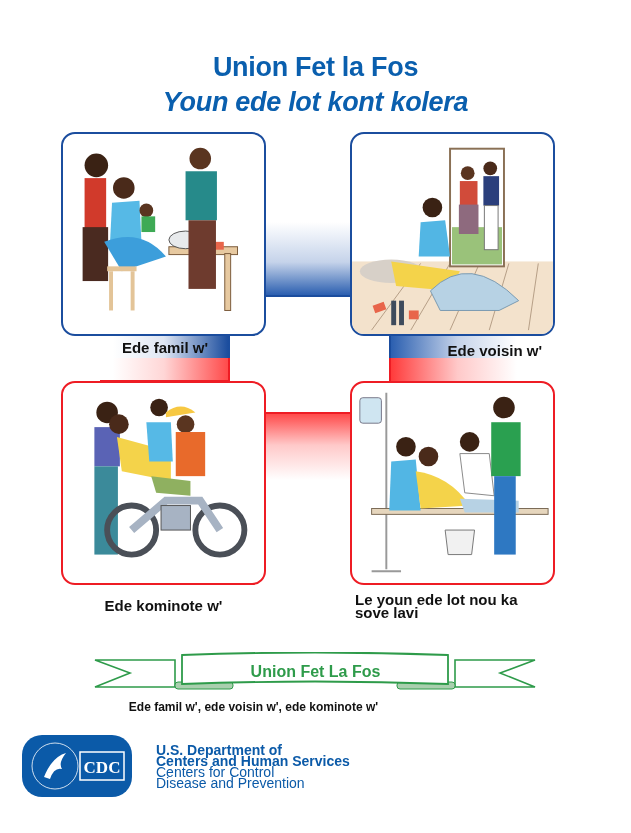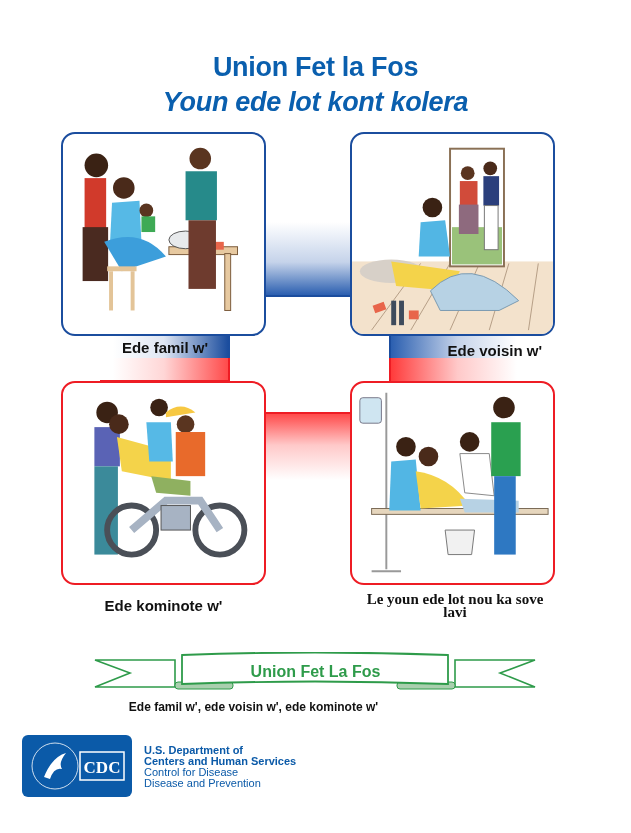--- a/index.html
+++ b/index.html
@@ -18,22 +18,22 @@
 
   .caption { position: absolute; font-weight: bold; font-size: 15px; color: #111; text-align: center; }
 
   .banner { position: absolute; left: 90px; top: 652px; width: 450px; height: 45px; }
   .banner-text { position: absolute; left: 0; width: 631px; top: 663px; text-align: center;
                  color: #2e9b4a; font-weight: bold; font-size: 16px; }
   .banner-sub { position: absolute; left: 0; width: 507px; top: 700px; text-align: center;
                 font-weight: bold; font-size: 12px; color: #111; }
 
   .logo-box { position: absolute; left: 22px; top: 735px; width: 110px; height: 62px;
-              background: #0b5aa8; border-radius: 6px; }
-  .hhs { position: absolute; left: 144px; top: 745px; font-size: 11px; line-height: 11px; color: #0b5aa8; }
+              background: #0b5aa8; border-radius: 20px; }
+  .hhs { position: absolute; left: 156px; top: 745px; font-size: 14px; line-height: 11px; color: #0b5aa8; }
   .hhs .b { font-weight: bold; }
 </style>
 </head>
 <body>
 
 <div class="title t1">Union Fet la Fos</div>
 <div class="title t2">Youn ede lot kont kolera</div>
 
 <div class="conn" style="left:262px; top:222px; width:92px; height:75px; border-left:2.5px solid #1b4d9e; border-right:2.5px solid #1b4d9e; border-bottom:2.5px solid #1b4d9e; background:linear-gradient(to bottom,#ffffff,#c5d3ea 55%,#2b5fb0);"></div>
 
@@ -135,21 +135,21 @@
     <path d="M65 90 Q100 95 120 125 L70 128 Z" fill="#f4d34a"></path>
     <path d="M110 118 L170 120 L170 132 L115 132 Z" fill="#b7d2e4"></path>
     <circle cx="120" cy="60" r="10" fill="#3a2214"></circle>
     <path d="M110 72 L140 72 L145 115 L115 112 Z" fill="#fff" stroke="#888"></path>
     <circle cx="155" cy="25" r="11" fill="#3a2214"></circle>
     <rect x="142" y="40" width="30" height="55" fill="#2aa050"></rect>
     <rect x="145" y="95" width="22" height="80" fill="#2e78c2"></rect>
     <path d="M95 150 L125 150 L122 175 L98 175 Z" fill="#f1f1f1" stroke="#777"></path>
   </svg>
 </div>
-<div class="caption" style="left:355px; top:593px; width:200px; text-align:center; line-height:13px;font-family:Liberation Serif, serif;">
+<div class="caption" style="left:355px; top:593px; width:200px; text-align:left; line-height:13px;">
   <div>Le youn ede lot nou ka sove lavi</div>
 </div>
 
 <svg class="banner" viewBox="0 0 450 45">
   <path d="M5 8 L85 8 L85 35 L5 35 L40 21 Z" fill="#fff" stroke="#2e9b4a" stroke-width="1.6"></path>
   <path d="M445 8 L365 8 L365 35 L445 35 L410 21 Z" fill="#fff" stroke="#2e9b4a" stroke-width="1.6"></path>
   <rect x="85" y="30" width="58" height="7" rx="3" fill="#a9cfae" stroke="#2e9b4a"></rect>
   <rect x="307" y="30" width="58" height="7" rx="3" fill="#a9cfae" stroke="#2e9b4a"></rect>
   <path d="M92 3 Q225 -2 358 3 L358 32 Q225 27 92 32 Z" fill="#fff" stroke="#2e9b4a" stroke-width="1.8"></path>
 </svg>
@@ -160,15 +160,15 @@
   <svg viewBox="0 0 110 62" width="110" height="62">
     <circle cx="33" cy="31" r="23" fill="none" stroke="#fff" stroke-width="0.8"></circle>
     <path d="M22 42 Q30 22 44 18 Q36 28 40 34 Q32 32 28 44 Z" fill="#fff"></path>
     <rect x="58" y="17" width="44" height="28" fill="none" stroke="#fff" stroke-width="1.5"></rect>
     <text x="80" y="38" text-anchor="middle" fill="#fff" font-family="Liberation Serif, serif" font-weight="bold" font-size="17">CDC</text>
   </svg>
 </div>
 <div class="hhs">
   <div class="b">U.S. Department of</div>
   <div class="b">Centers and Human Services</div>
-  <div>Control for Disease</div>
+  <div>Centers for Control</div>
   <div>Disease and Prevention</div>
 </div>
 
 </body></html>

